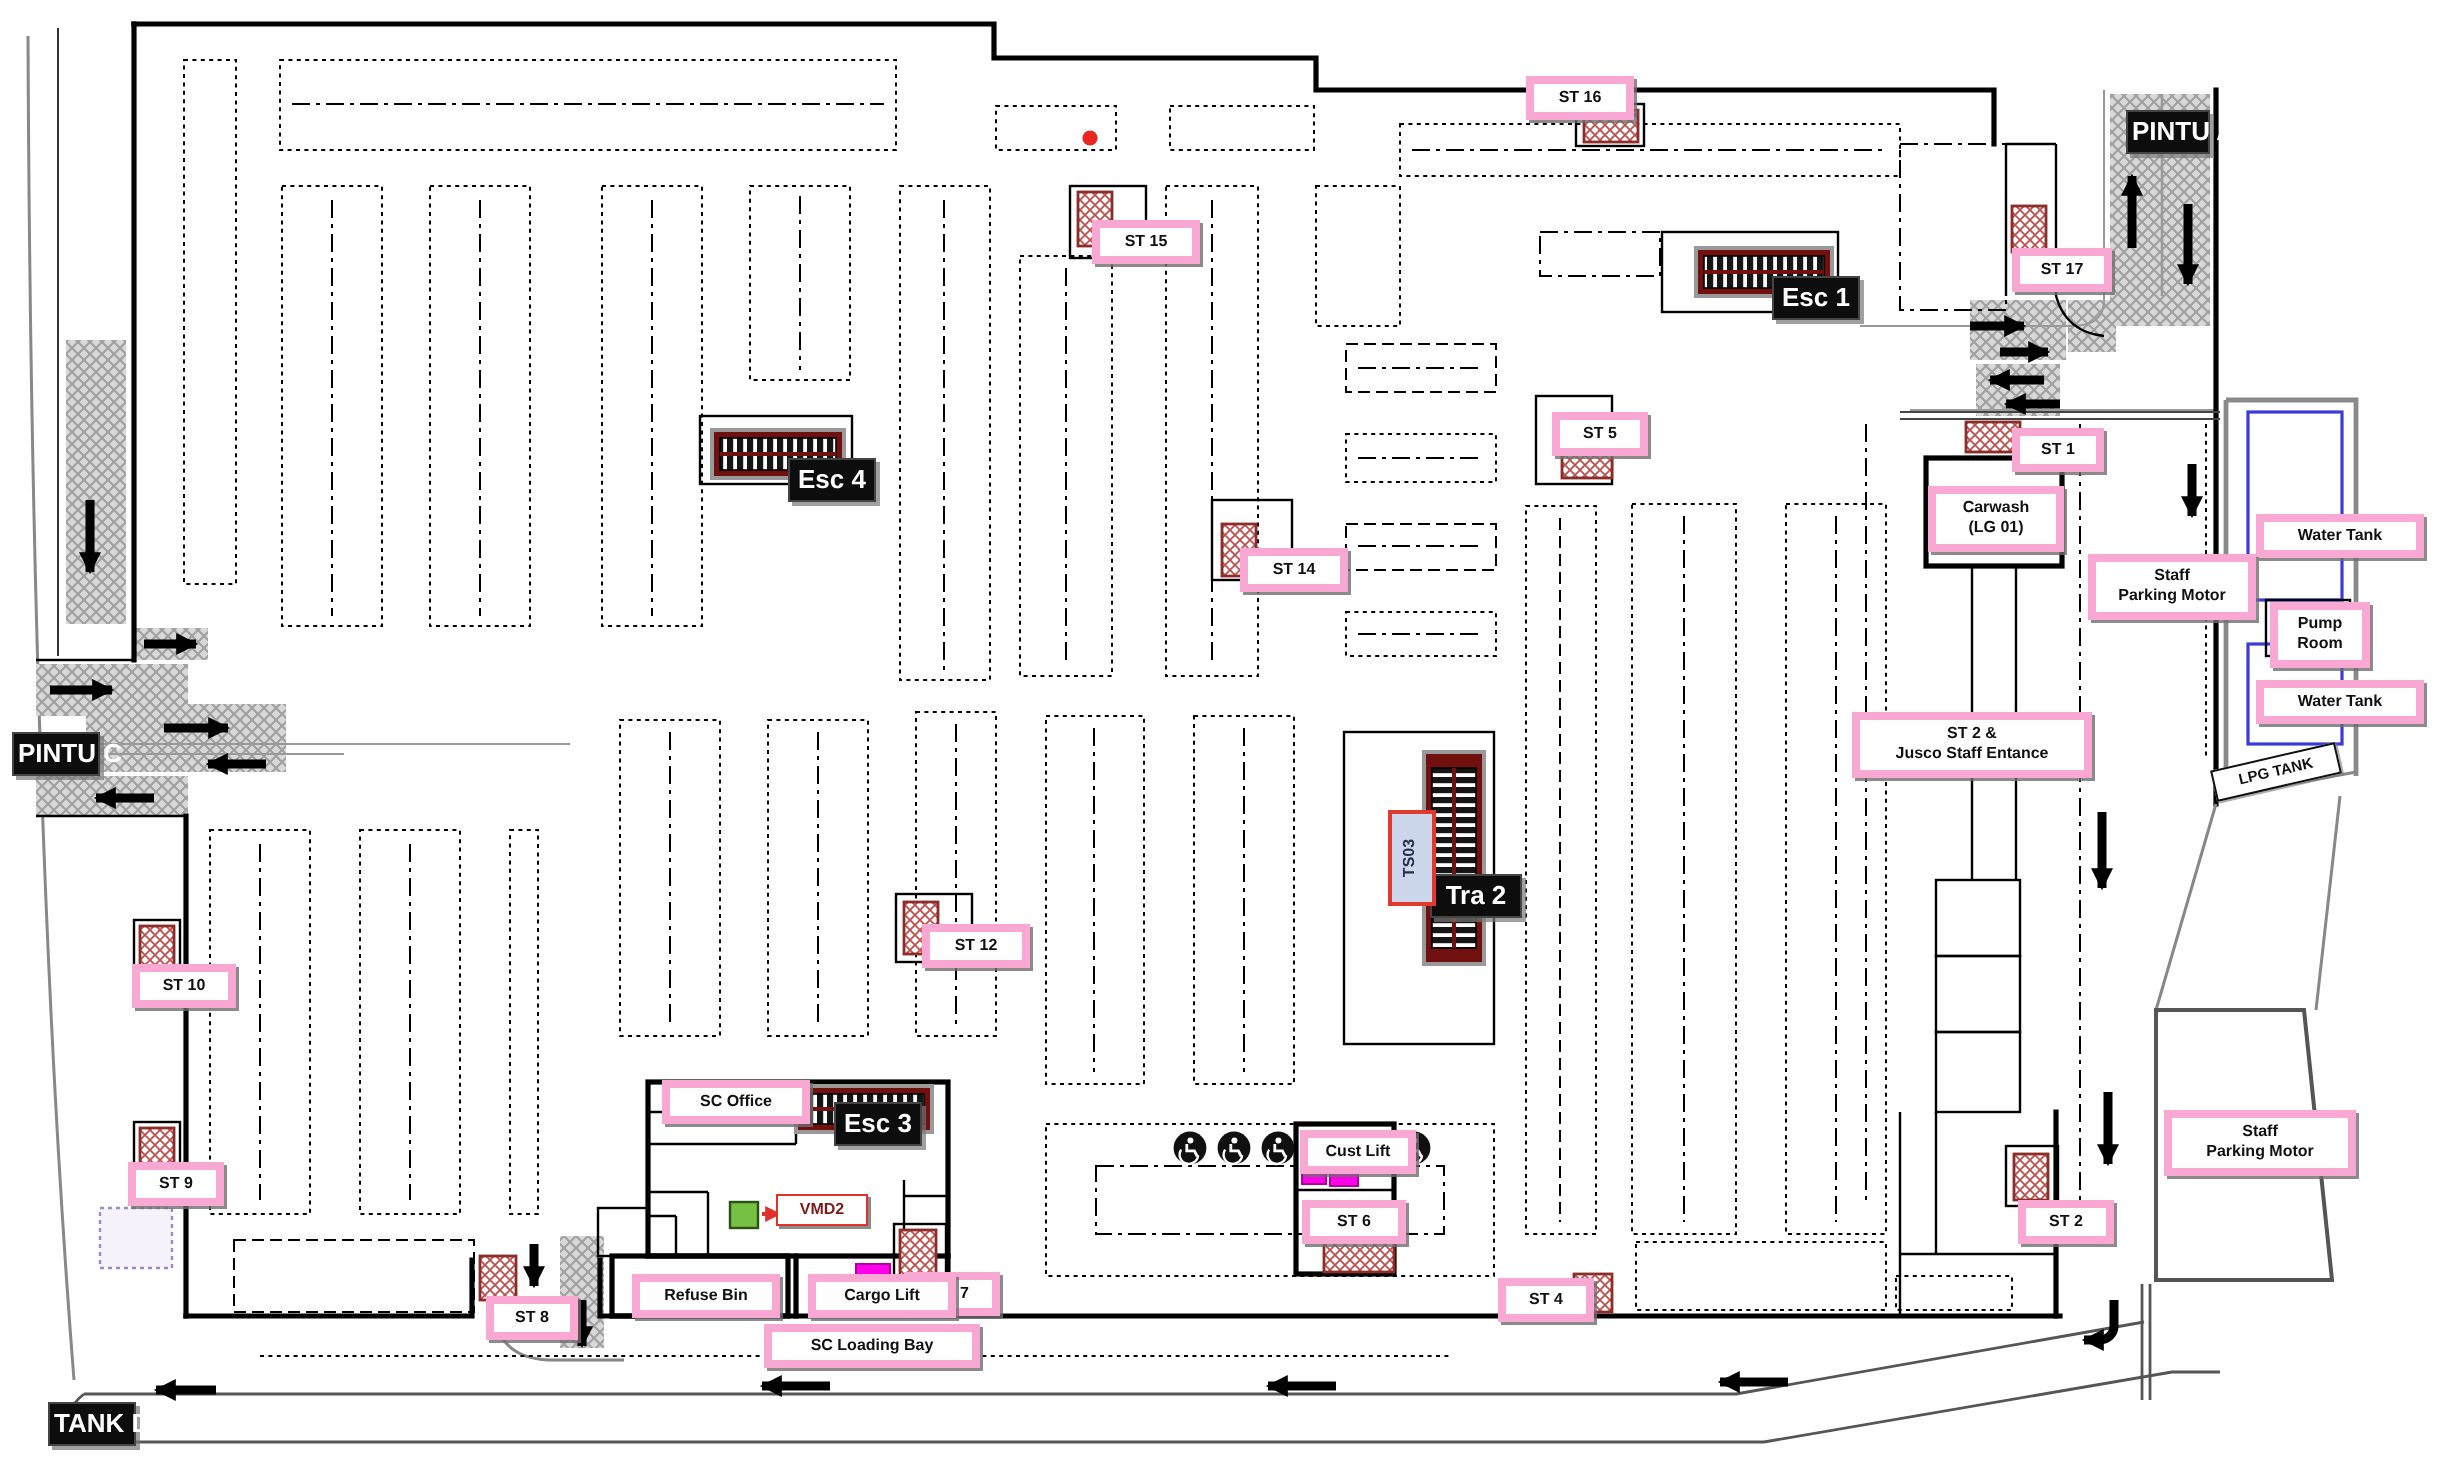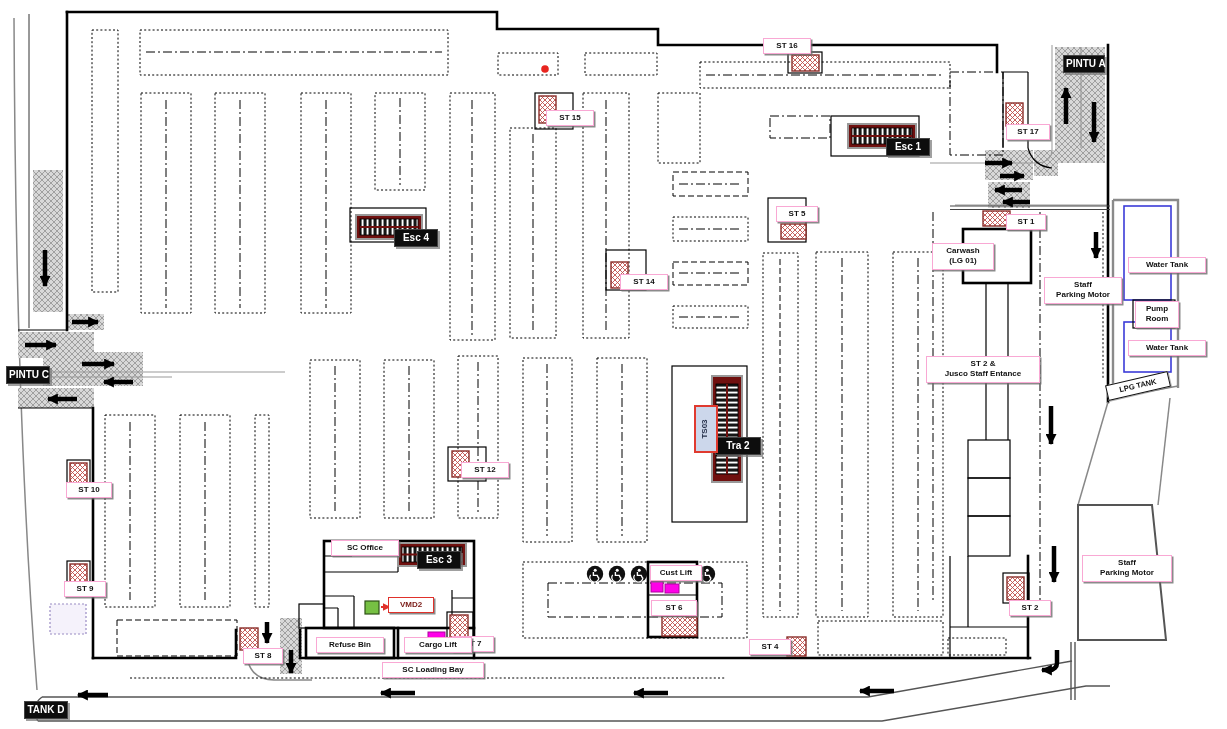--- a/index.html
+++ b/index.html
@@ -13,27 +13,27 @@
   .gry {stroke:#888;stroke-width:1.5;fill:none;}
   .gry2{stroke:#555;stroke-width:1.4;fill:none;}
   .row {stroke:#000;stroke-width:1;fill:none;stroke-dasharray:2 2.2;}
   .dd  {stroke:#000;stroke-width:1;fill:none;stroke-dasharray:9 3 2 3;}
   .dsh {stroke:#000;stroke-width:1;fill:none;stroke-dasharray:6 3;}
   .ar  {stroke:#000;stroke-width:4.5;fill:none;marker-end:url(#ah);}
   .hatch{fill:url(#grayhatch);stroke:none;}
   .sta {fill:url(#redhatch);stroke:#8b2e2a;stroke-width:1.4;}
 
   
-  .lbl{position:absolute;background:#fff;border:1px solid #f9a8d4;
+  .lbl{position:absolute;background:#fff;border:4px solid #f9a8d4;
        box-shadow:1.5px 1.5px 0 rgba(110,110,110,.8);
        font-weight:bold;font-size:8px;line-height:1.3;text-align:center;
        padding:2px 1px;white-space:pre-line;z-index:6;color:#111;}
   .blk{position:absolute;background:#0d0d0d;color:#fff;border:1px solid #444;
        box-shadow:2px 2px 0 rgba(120,120,120,.7);
-       font-weight:bold;font-size:10px;line-height:1.2;text-align:center;
+       font-weight:bold;font-size:13px;line-height:1.2;text-align:center;
        padding:2px 2px;white-space:pre;z-index:7;}
   .vmd{border:1.6px solid #e0312b;color:#7a1b17;z-index:8;}
   .ts03{position:absolute;left:682px;top:417px;width:44px;height:20px;
         background:#ccd7eb;border:2px solid #e03a2f;color:#25304a;
         font-weight:bold;font-size:8px;line-height:18px;text-align:center;
         transform:rotate(-90deg);z-index:8;}
   .lpg{position:absolute;left:1106px;top:378px;width:62px;height:14px;
        background:#fff;border:1.4px solid #111;color:#111;
        font-weight:bold;font-size:7.5px;line-height:14px;text-align:center;
        transform:rotate(-13deg);z-index:6;box-shadow:1px 1px 0 rgba(120,120,120,.6);}
@@ -319,21 +319,21 @@
 <div class="lbl" style="left:651px;top:600px;width:42px">ST 6</div>
 <div class="lbl" style="left:749px;top:639px;width:38px">ST 4</div>
 <div class="lbl" style="left:1009px;top:600px;width:38px">ST 2</div>
 
 <div class="blk" style="left:886px;top:138px;width:38px">Esc 1</div>
 <div class="blk" style="left:394px;top:229px;width:38px">Esc 4</div>
 <div class="blk" style="left:417px;top:551px;width:38px">Esc 3</div>
 <div class="blk" style="left:715px;top:437px;width:40px">Tra 2</div>
 <div class="ts03">TS03</div>
 
-<div class="lbl" style="left:932px;top:243px;width:58px">Carwash
+<div class="lbl" style="left:964px;top:243px;width:58px">Carwash
 (LG 01)</div>
 <div class="lbl" style="left:1128px;top:257px;width:74px">Water Tank</div>
 <div class="lbl" style="left:1135px;top:301px;width:40px">Pump
 Room</div>
 <div class="lbl" style="left:1128px;top:340px;width:74px">Water Tank</div>
 <div class="lpg">LPG TANK</div>
 <div class="lbl" style="left:1044px;top:277px;width:74px">Staff
 Parking Motor</div>
 <div class="lbl" style="left:1082px;top:555px;width:86px">Staff
 Parking Motor</div>

